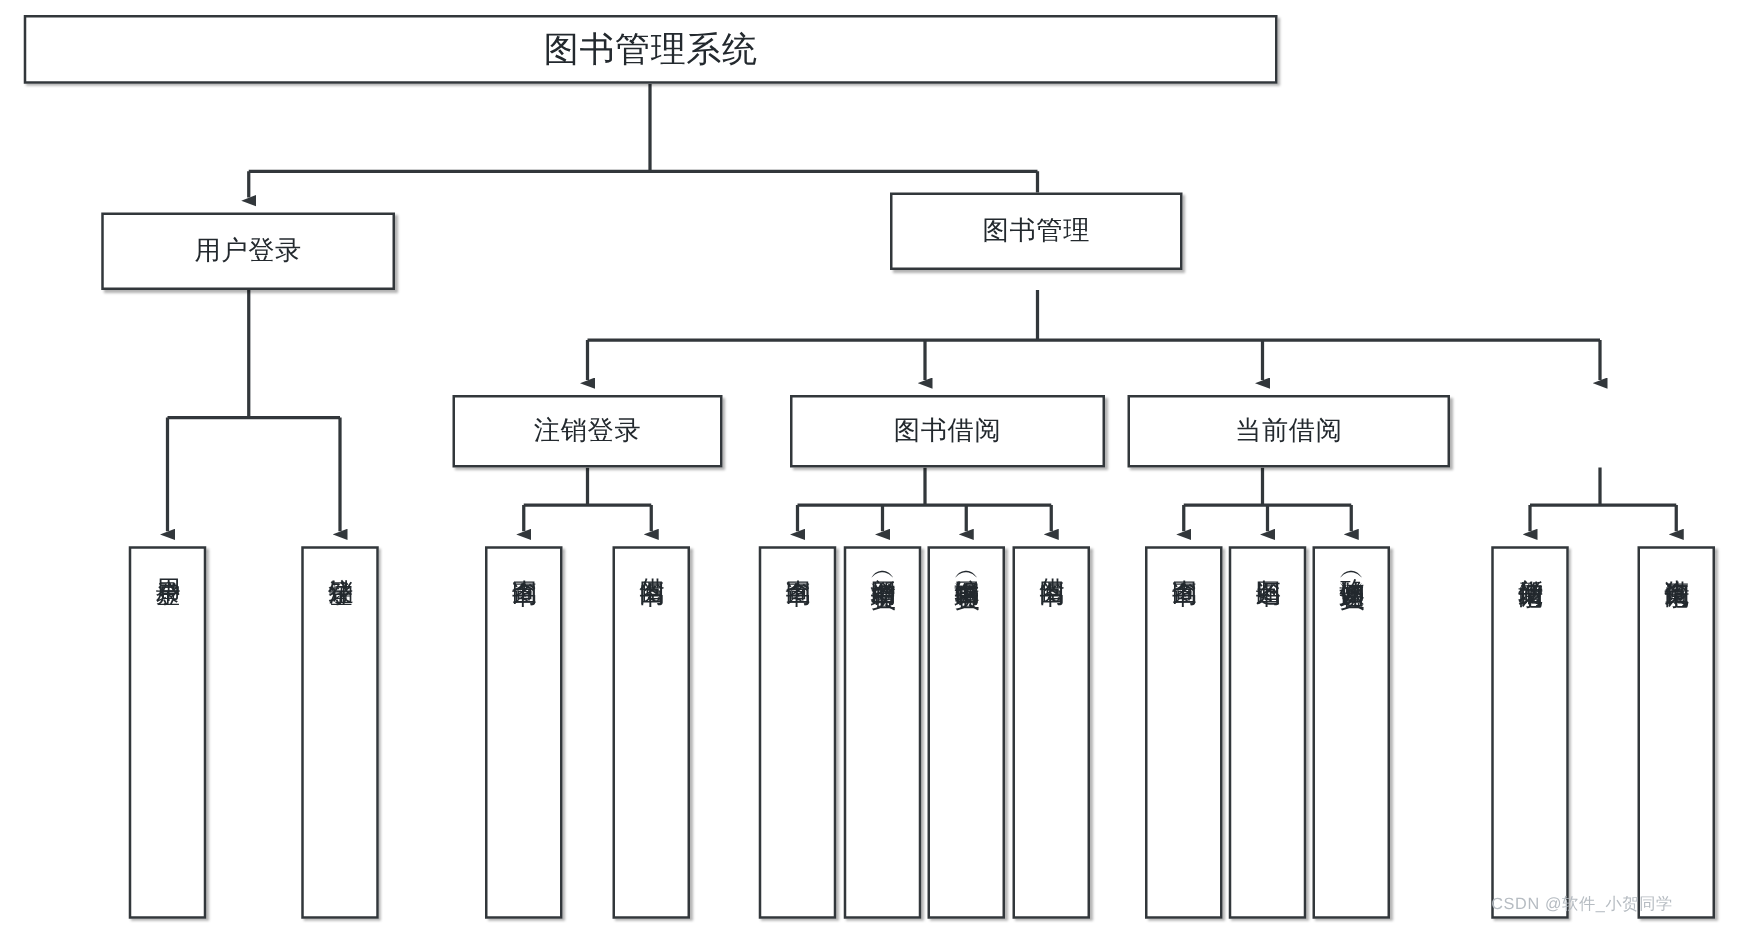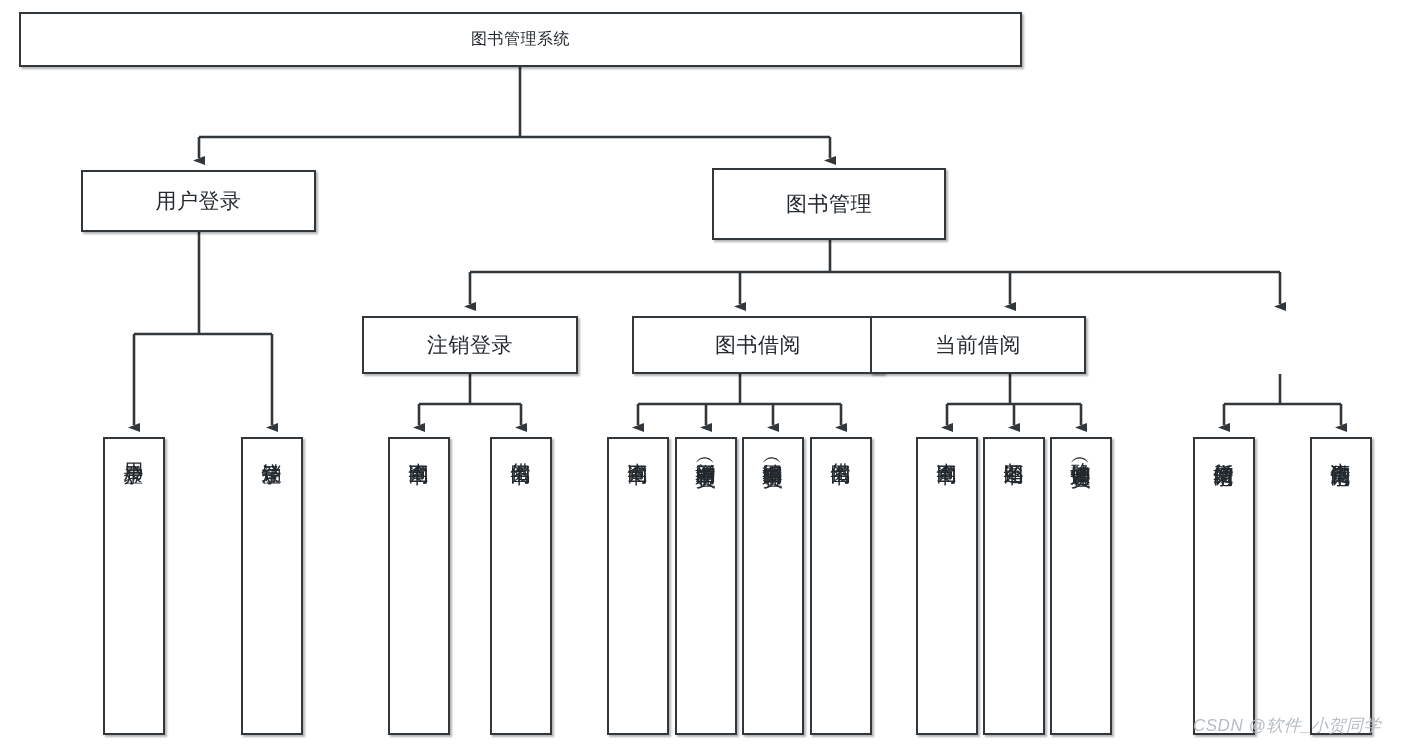--- a/index.html
+++ b/index.html
@@ -44,33 +44,32 @@
   }
   .node.vertical .label {
     writing-mode: vertical-rl;
     text-orientation: upright;
     font-size: 20px;
     line-height: 1.1;
     letter-spacing: 1px;
     white-space: normal;
     max-height: 285px;
   }
-  .node.root .label { font-size: 16px; }
+  .node.root .label { font-size: 28px; }
   .node.vertical {
     align-items: flex-start;
     justify-content: center;
     padding-top: 8px;
   }
   .watermark {
     position: absolute;
-    font-size: 17px;
+    font-size: 13px;
     color: #b6bcc2;
     letter-spacing: 0.5px;
     white-space: nowrap;
-    font-style: italic;
   }
 </style>
 </head>
 <body>
 
 <div id="canvas">
 
   <svg class="wires" viewBox="0 0 1405 747" xmlns="http://www.w3.org/2000/svg">
     <defs>
       <marker id="arrow" markerWidth="10" markerHeight="12" refX="2" refY="6" orient="auto" markerUnits="userSpaceOnUse">
@@ -122,33 +121,33 @@
   </svg>
 
   <div class="node root" style="left: 19px; top: 12px; width: 1003px; height: 55px;">
     <span class="label">图书管理系统</span>
   </div>
 
   <div class="node" style="left: 81px; top: 170px; width: 235px; height: 62px;">
     <span class="label">用户登录</span>
   </div>
 
-  <div class="node" style="left: 712px; top: 168px; width: 234px; height: 72px;">
+  <div class="node" style="left: 712px; top: 154px; width: 234px; height: 62px;">
     <span class="label">图书管理</span>
   </div>
 
   <div class="node" style="left: 362px; top: 316px; width: 216px; height: 58px;">
     <span class="label">注销登录</span>
   </div>
 
   <div class="node" style="left: 632px; top: 316px; width: 252px; height: 58px;">
     <span class="label">图书借阅</span>
   </div>
 
-  <div class="node" style="left: 870px; top: 316px; width: 216px; height: 58px;">
+  <div class="node" style="left: 902px; top: 316px; width: 258px; height: 58px;">
     <span class="label">当前借阅</span>
   </div>
 
 
   <div class="node vertical" style="left: 103px; top: 437px; width: 62px; height: 298px;">
     <span class="label">用户登录</span>
   </div>
   <div class="node vertical" style="left: 241px; top: 437px; width: 62px; height: 298px;">
     <span class="label">注销登录</span>
   </div>

